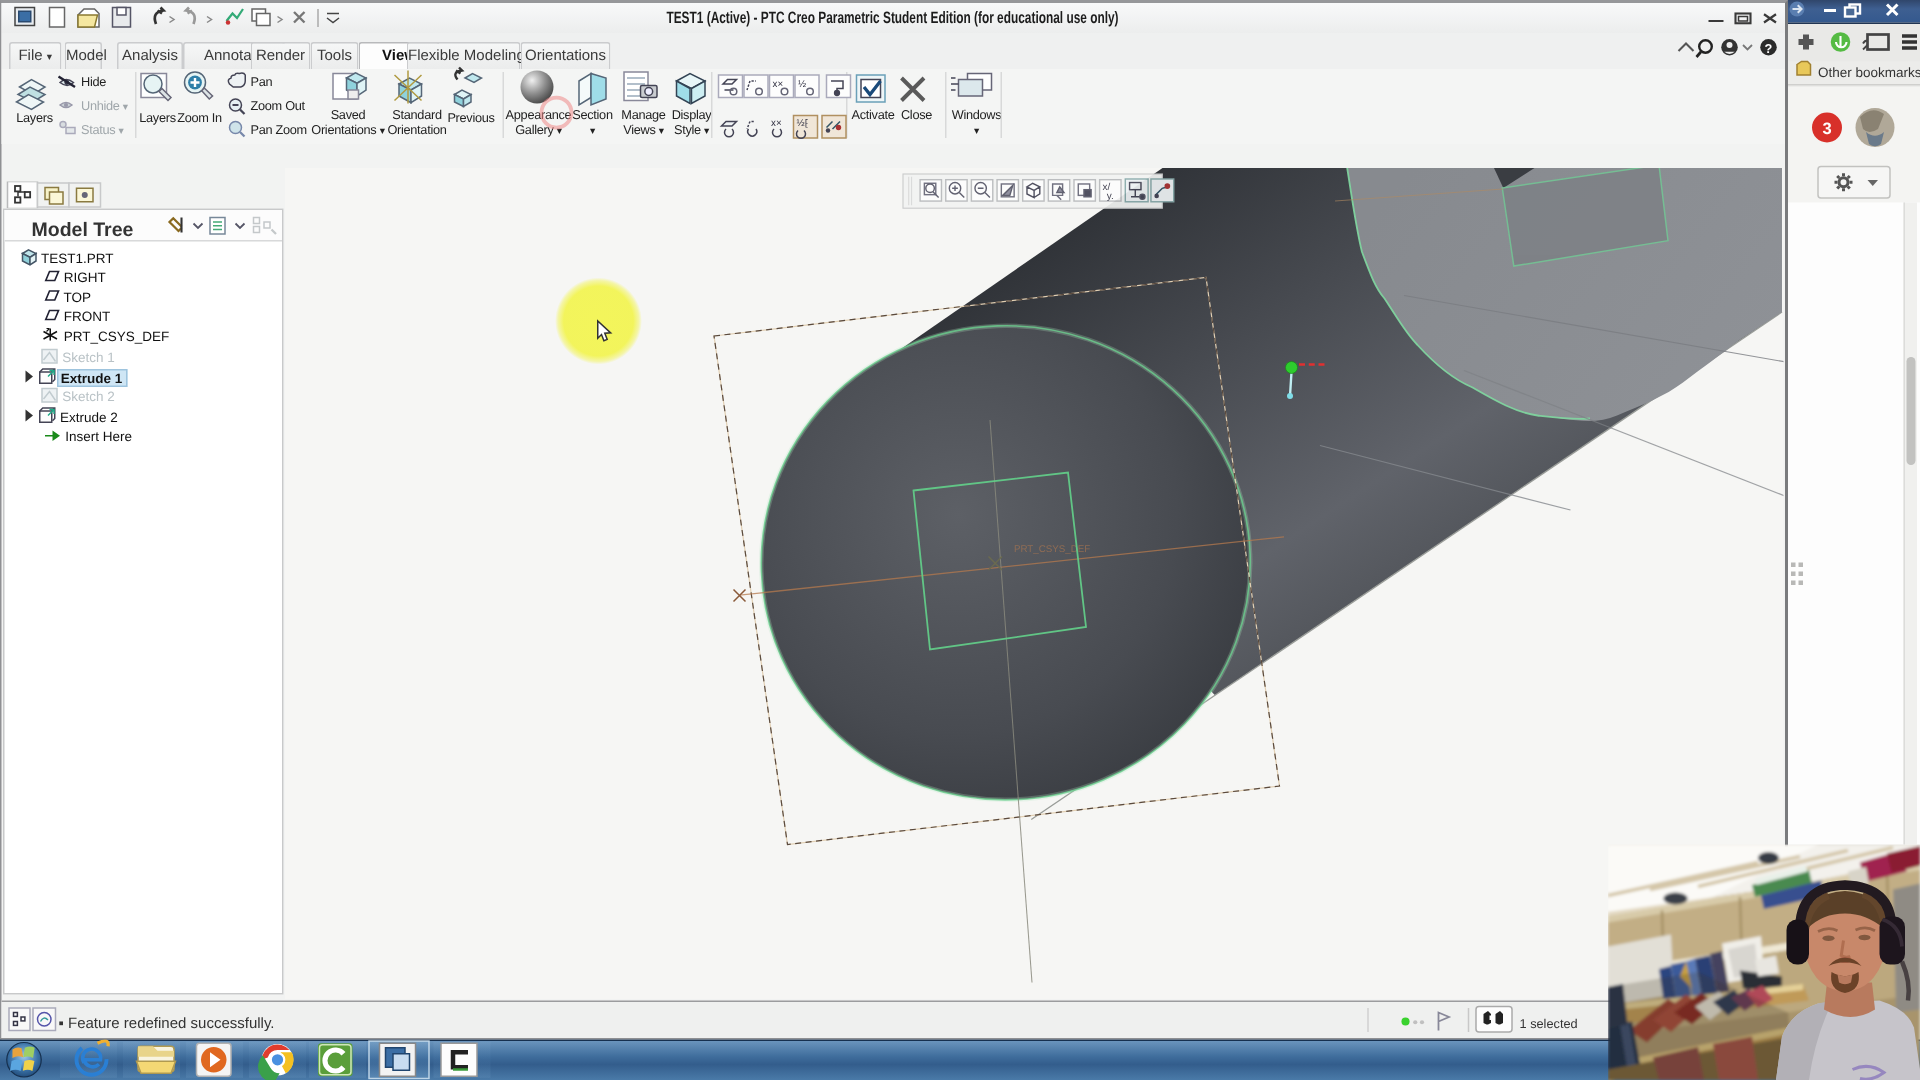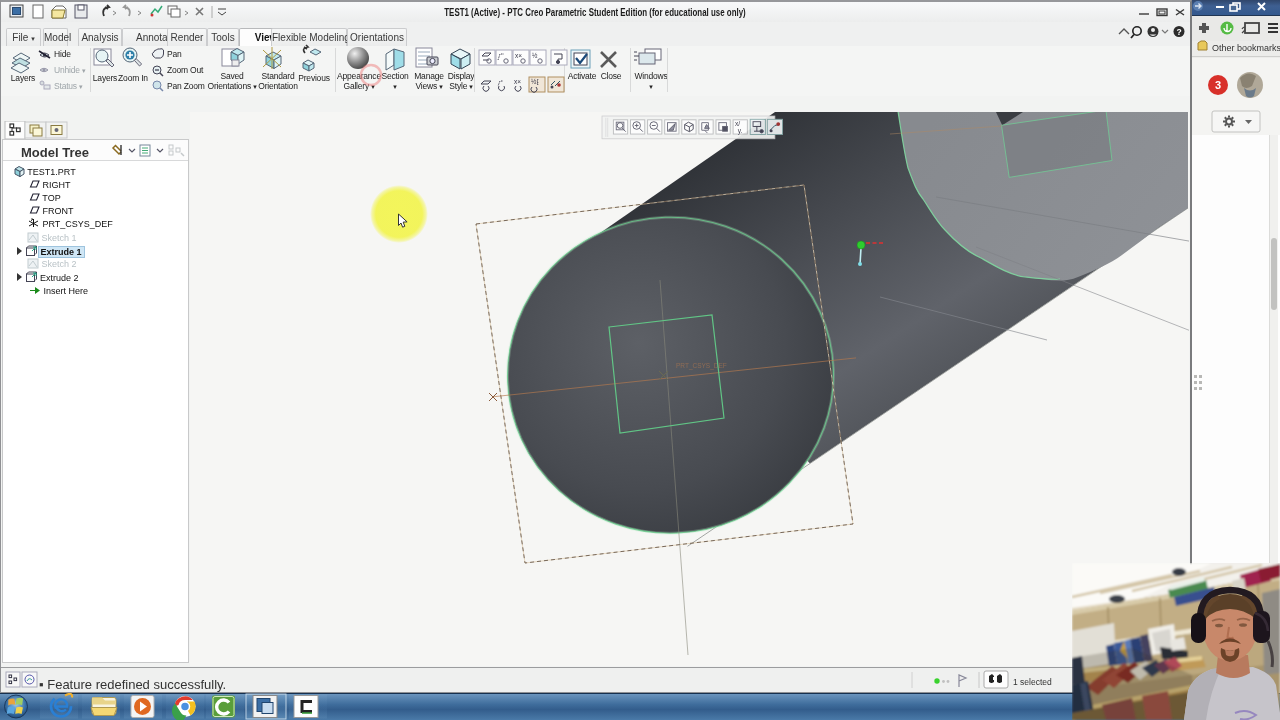--- a/index.html
+++ b/index.html
@@ -530,21 +530,21 @@
             <circle cx="590" cy="19.5" r="1.6" fill="#445" stroke="none"></circle>
       </g>
     </g>
 
     <circle cx="209" cy="102" r="29" fill="url(#hilite)"></circle>
     <path d="M208.5 102 l0 11.5 l2.5 -2.5 l1.6 4.2 l2.2 -0.9 l-1.6 -4.2 l3.9 -0.2 z" fill="#fff" stroke="#333" stroke-width="1"></path>
   </svg>
   </div>
 
   <div class="abs" id="statusbar">
-    <span style="position:absolute;left:38px;top:9px;font-size:13px;">▪ Feature redefined successfully.</span>
+    <span style="position:absolute;left:38px;top:9px;font-size:10px;">▪ Feature redefined successfully.</span>
     <span style="position:absolute;left:1012px;top:9px;font-size:8.5px;">1 selected</span>
     <svg style="position:absolute;left:0;top:0;" width="1073" height="25" viewBox="0 0 1073 25">
       <rect x="5" y="4" width="14" height="15" fill="#f8f8f8" stroke="#aab"></rect>
       <g fill="none" stroke="#334" stroke-width="1">
         <rect x="8" y="7" width="2.6" height="2.6"></rect>
           <rect x="8" y="13" width="2.6" height="2.6"></rect>
           <rect x="13" y="10" width="2.6" height="2.6"></rect>
       </g>
       <rect x="21" y="4" width="15" height="15" fill="#f8f8f8" stroke="#aab"></rect>
       <circle cx="28.5" cy="11.5" r="4.5" fill="none" stroke="#55a"></circle>

